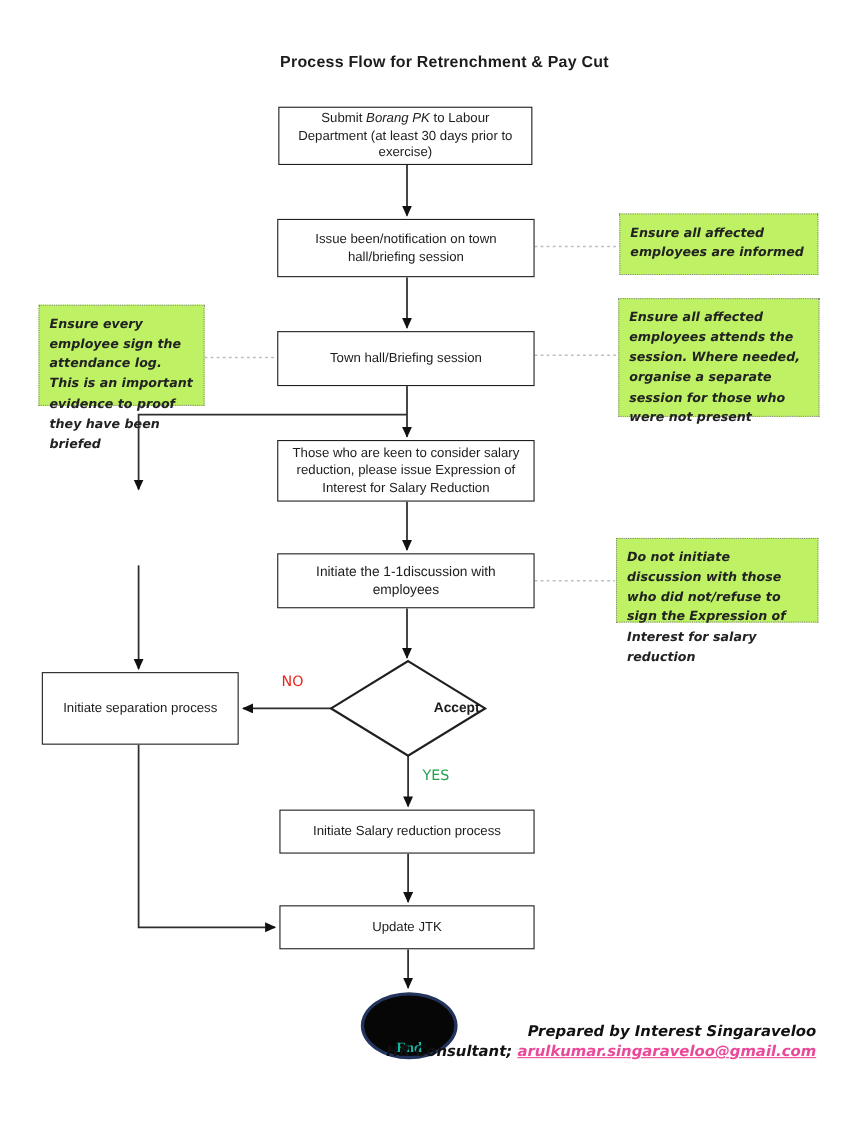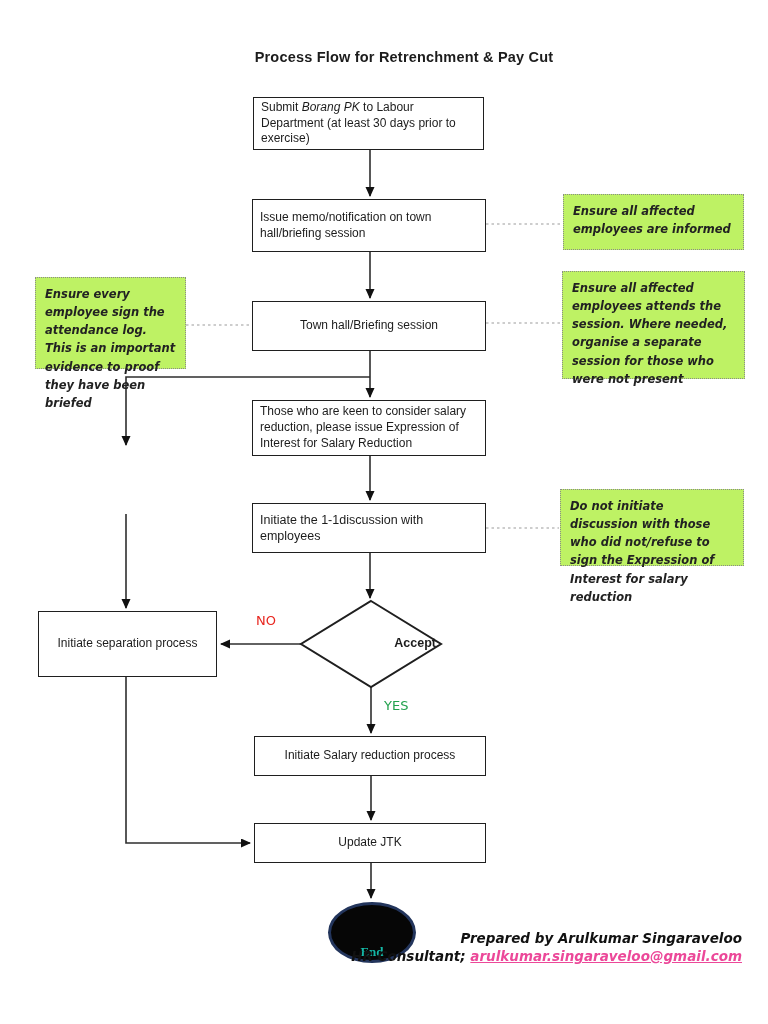--- a/index.html
+++ b/index.html
@@ -6,21 +6,21 @@
   .canvas{
     position:relative;width:768px;height:1024px;background:#ffffff;overflow:hidden;
     font-family:"Liberation Sans","DejaVu Sans",sans-serif;color:#1c1c1c;
   }
   .title{
     position:absolute;left:40px;top:49px;width:728px;text-align:center;
     font-size:14.5px;font-weight:bold;letter-spacing:.2px;z-index:3;
   }
   .box{
     position:absolute;box-sizing:border-box;border:1.5px solid #1f1f1f;background:#fff;
-    display:flex;align-items:center;justify-content:center;text-align:left;
+    display:flex;align-items:center;justify-content:center;text-align:center;
     font-size:12px;line-height:1.32;padding:3px 7px;z-index:2;
   }
   .note{
     position:absolute;box-sizing:border-box;border:1.3px dotted #8a8a8a;background:#bef264;
     font-style:italic;font-weight:600;font-size:11.5px;line-height:1.58;
     padding:7px 9px;z-index:2;color:#222;font-family:"DejaVu Sans",sans-serif;
   }
   .svg-layer{position:absolute;left:0;top:0;z-index:1;}
   .diamond-label{
     position:absolute;left:316px;top:636px;width:120px;text-align:right;
@@ -92,21 +92,21 @@
       <line x1="486" y1="323" x2="562" y2="323"></line>
       <line x1="486" y1="528" x2="559" y2="528"></line>
     </g>
   </svg>
 
   <div class="box n-submit">
     <span><span>Submit </span><span class="em">Borang PK</span><span> to Labour Department (at least 30 days prior to exercise)</span></span>
   </div>
 
   <div class="box n-issue-memo">
-    <span>Issue memo/notification on town hall/briefing session</span>
+    <span>Issue been/notification on town hall/briefing session</span>
   </div>
 
   <div class="box n-town-hall">
     <span>Town hall/Briefing session</span>
   </div>
 
   <div class="box n-keen">
     <span>Those who are keen to consider salary reduction, please issue Expression of Interest for Salary Reduction</span>
   </div>
 
@@ -143,17 +143,17 @@
     <span>Ensure every employee sign the attendance log. This is an important evidence to proof they have been briefed</span>
   </div>
   <div class="note note-attends">
     <span>Ensure all affected employees attends the session. Where needed, organise a separate session for those who were not present</span>
   </div>
   <div class="note note-no-discussion">
     <span>Do not initiate discussion with those who did not/refuse to sign the Expression of Interest for salary reduction</span>
   </div>
 
   <div class="footer">
-    <div>Prepared by Arulkumar Singaraveloo</div>
+    <div>Prepared by Interest Singaraveloo</div>
     <div><span>HR Consultant; </span><a href="#">arulkumar.singaraveloo@gmail.com</a></div>
   </div>
 
 </div>
 
 </body></html>

